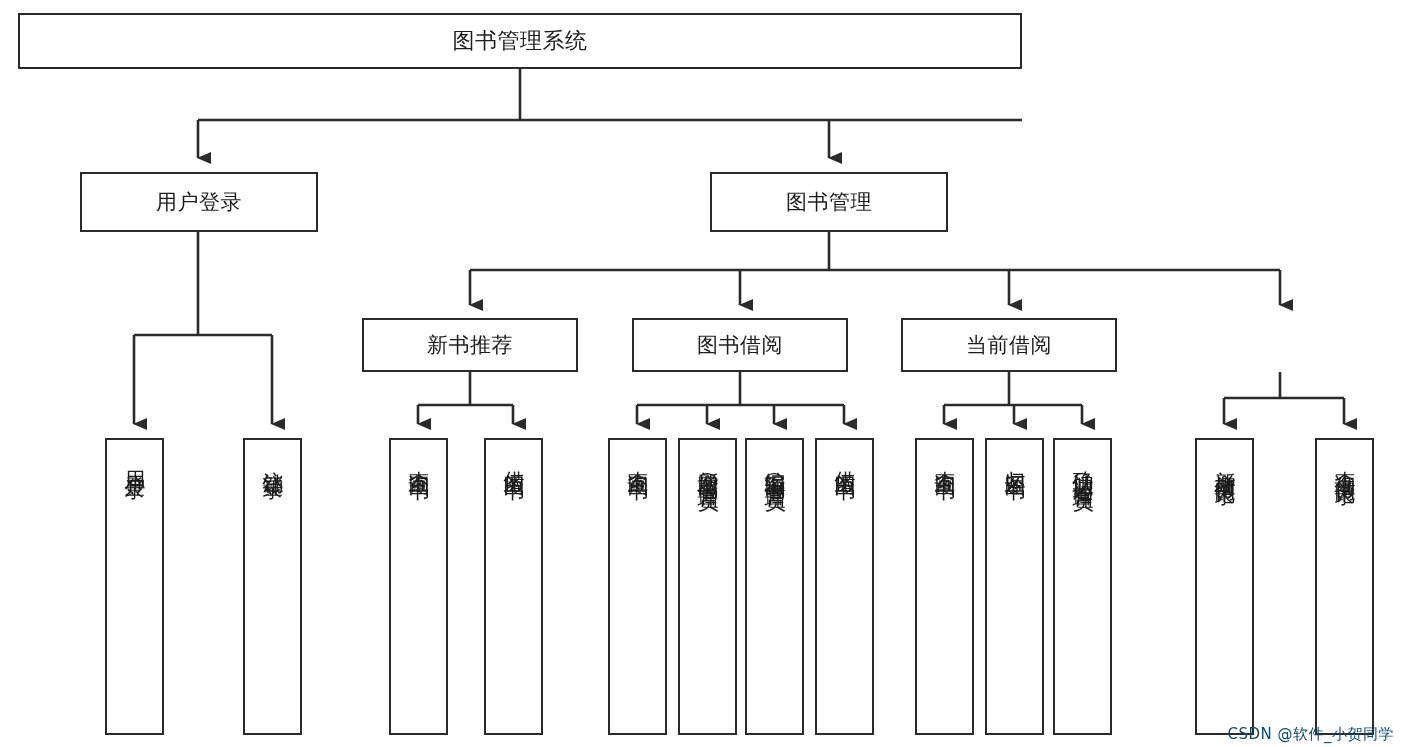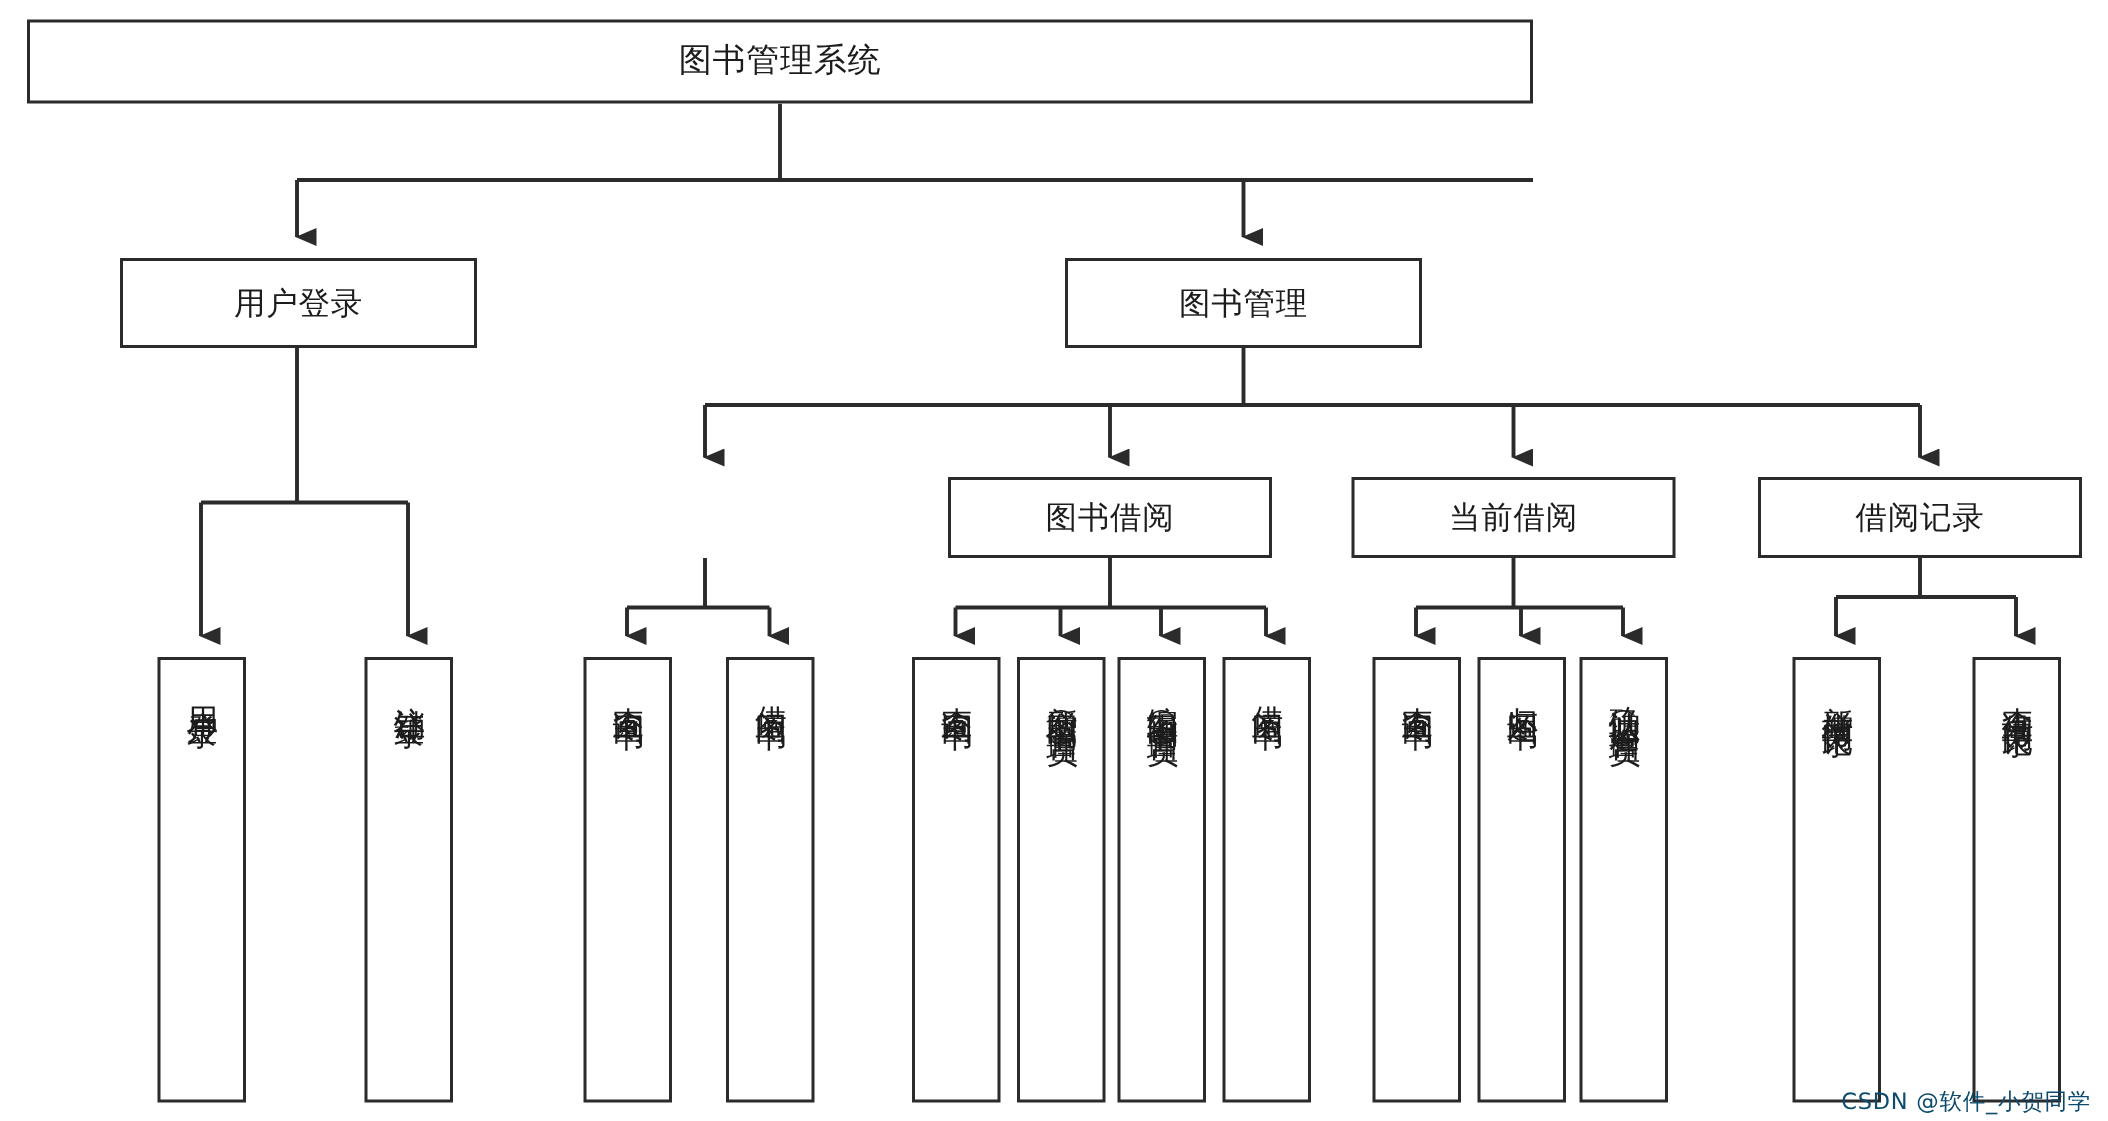--- a/index.html
+++ b/index.html
@@ -132,29 +132,29 @@
     <span class="lbl">图书管理系统</span>
   </div>
 
   <div class="node h" style="left:80px;top:172px;width:238px;height:60px;">
     <span class="lbl">用户登录</span>
   </div>
   <div class="node h" style="left:710px;top:172px;width:238px;height:60px;align-items:center;">
     <span class="lbl">图书管理</span>
   </div>
 
+  <div class="node h" style="left:362px;top:318px;width:216px;height:54px;">
+    <span class="lbl">新书推荐</span>
+  </div>
   <div class="node h" style="left:632px;top:318px;width:216px;height:54px;">
     <span class="lbl">图书借阅</span>
   </div>
   <div class="node h" style="left:901px;top:318px;width:216px;height:54px;">
     <span class="lbl">当前借阅</span>
   </div>
-  <div class="node h" style="left:1172px;top:318px;width:216px;height:54px;">
-    <span class="lbl">借阅记录</span>
-  </div>
 
   <div class="node v" style="left:105px;top:438px;width:59px;height:297px;">
     <span class="lbl">用户登录</span>
   </div>
   <div class="node v" style="left:243px;top:438px;width:59px;height:297px;">
     <span class="lbl">注销登录</span>
   </div>
 
   <div class="node v" style="left:389px;top:438px;width:59px;height:297px;">
     <span class="lbl">查询图书</span>

